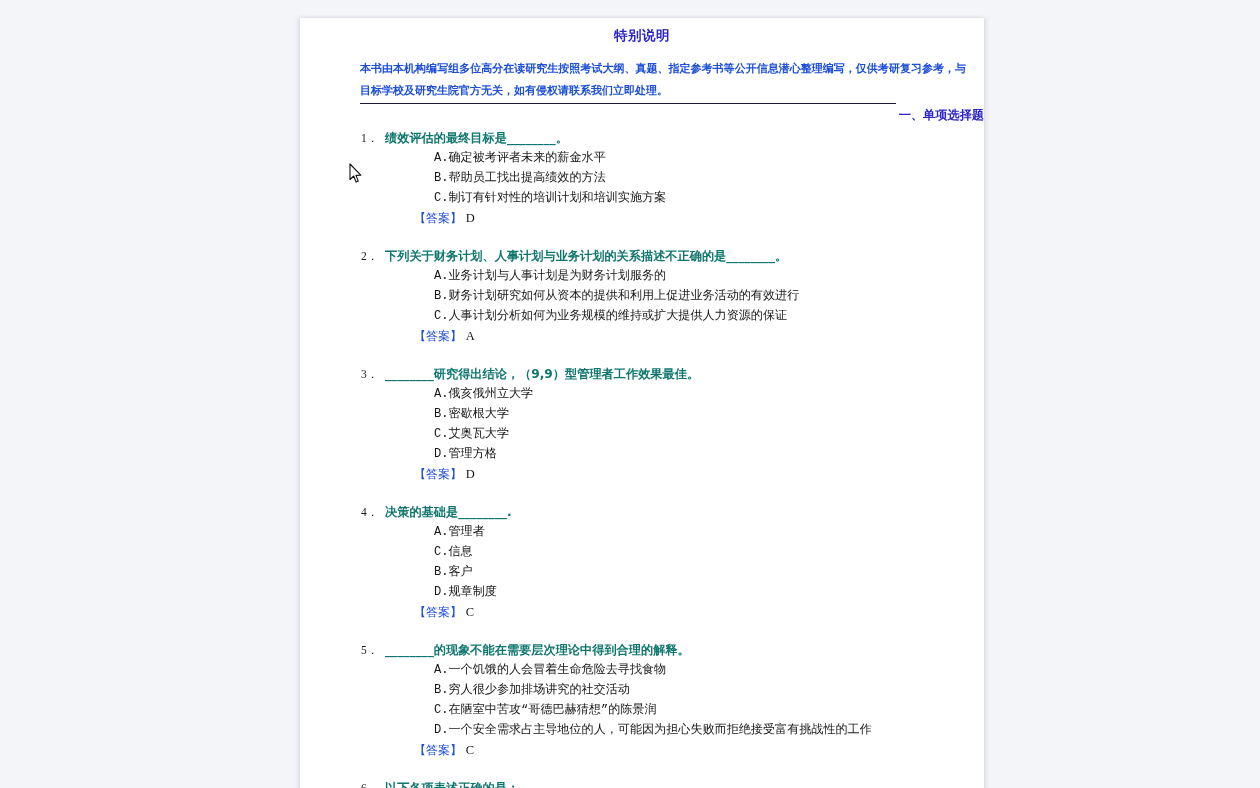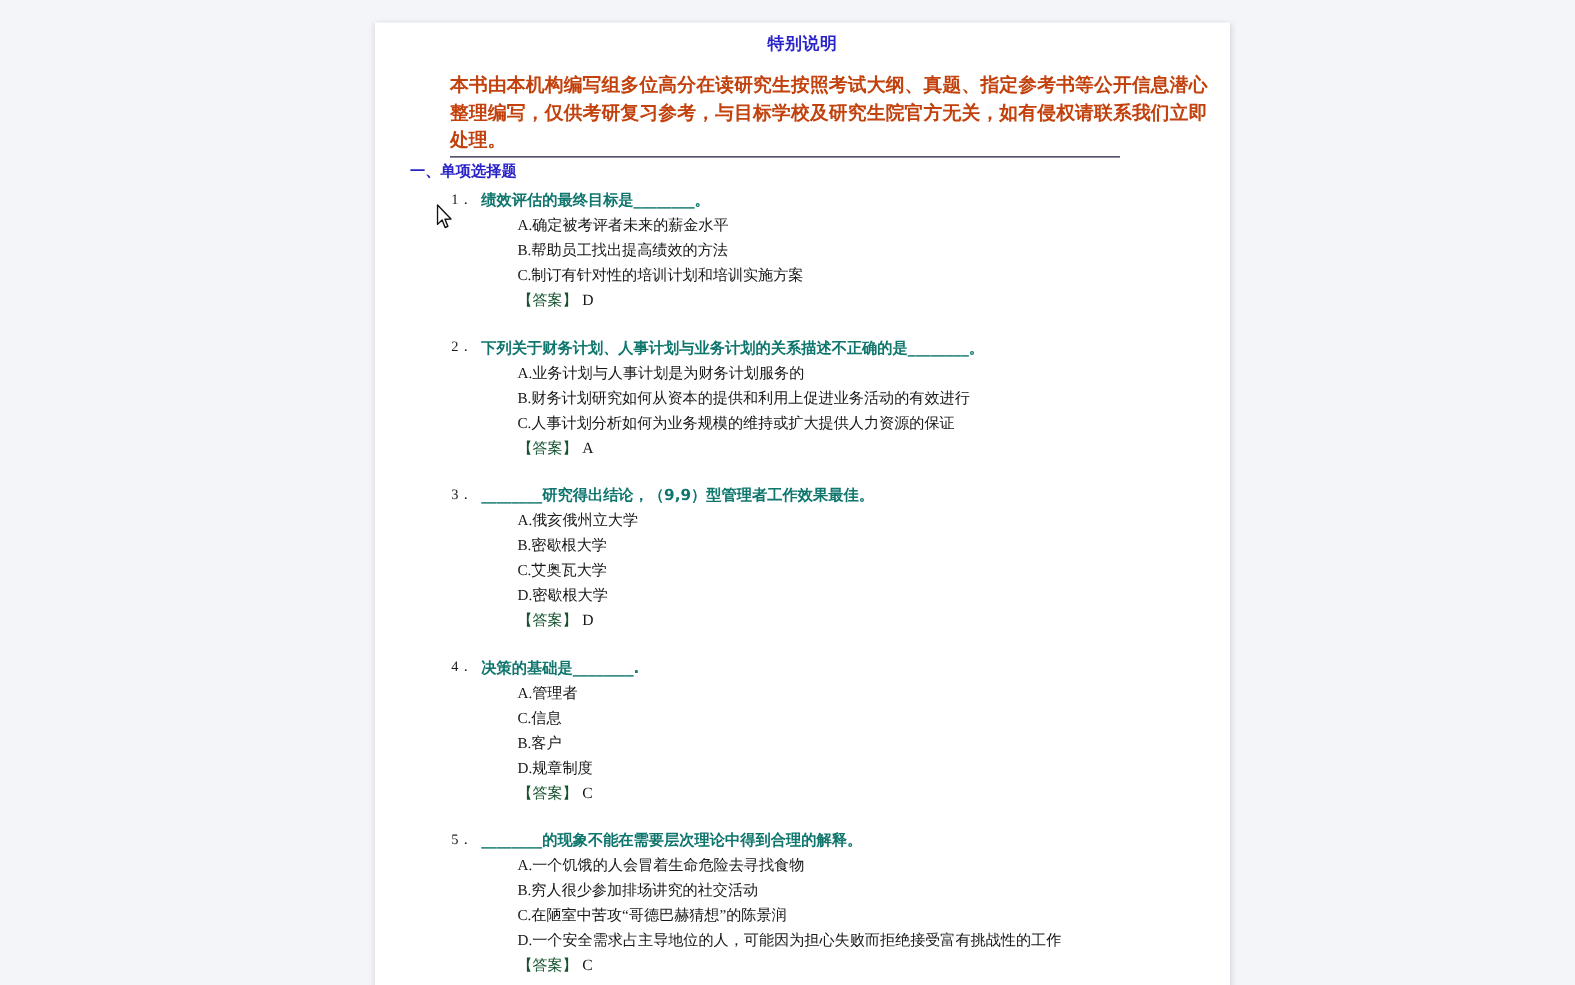--- a/index.html
+++ b/index.html
@@ -52,44 +52,45 @@
     line-height: 16px;
     font-family: "DejaVu Sans", "Liberation Sans", sans-serif;
   }
 
   .notice-wrap {
     margin: 0;
     padding: 15px 18px 0 60px;
   }
 
   .notice {
-    color: #c2410c;
-    font-weight: bold;
-    font-size: 15px;
+    color: #1d4ed8;
+    font-weight: bold;
+    font-size: 11px;
     line-height: 22px;
     margin: 0;
     text-align: justify;
-    font-family: Liberation Sans, sans-serif;
+    font-family: Liberation Mono, monospace;
   }
 
   .rule {
     margin: 1px 0 0 0;
     border: 0;
     border-top: 1.6px solid #1d1d3a;
     width: 536px;
   }
 
   .section-head {
     color: #2a24c8;
     font-weight: bold;
     font-size: 12.2px;
     line-height: 18px;
     margin: 2px 0 0 0;
     padding-left: 28px;
     font-family: "DejaVu Sans", "Liberation Sans", sans-serif;
+    text-align: right;
   }
 
   
   .questions {
     padding: 4px 18px 0 0;
   }
 
   .q {
     margin: 0 0 18px 0;
   }
@@ -127,33 +128,34 @@
     margin: 0;
     padding: 0;
     list-style: none;
   }
 
   .opt {
     font-size: 12.1px;
     line-height: 20px;
     color: #161616;
     padding-left: 114px;
-    font-family: Liberation Serif, serif;
+    font-family: Liberation Mono, monospace;
+    margin-left: 20px;
   }
 
   .answer {
     font-size: 12px;
     line-height: 20px;
     padding-left: 114px;
     color: #111111;
     font-family: "DejaVu Sans", "Liberation Sans", sans-serif;
   }
 
   .answer-tag {
-    color: #14532d;
+    color: #1d4ed8;
   }
 
   .answer-val {
     color: #131313;
     font-family: "Liberation Serif", "DejaVu Serif", serif;
     font-size: 12.5px;
   }
 
   
   #cursor {
@@ -209,21 +211,21 @@
           </div>
           <div class="q">
             <div class="q-head">
               <span class="q-num">3．</span>
               <span class="q-stem">________研究得出结论，（9,9）型管理者工作效果最佳。</span>
             </div>
             <ul class="opts">
               <li class="opt">A.俄亥俄州立大学</li>
               <li class="opt">B.密歇根大学</li>
               <li class="opt">C.艾奥瓦大学</li>
-              <li class="opt">D.密歇根大学</li>
+              <li class="opt">D.管理方格</li>
             </ul>
             <div class="answer"><span class="answer-tag">【答案】</span> <span class="answer-val">D</span></div>
           </div>
           <div class="q">
             <div class="q-head">
               <span class="q-num">4．</span>
               <span class="q-stem">决策的基础是________.</span>
             </div>
             <ul class="opts">
               <li class="opt">A.管理者</li>

